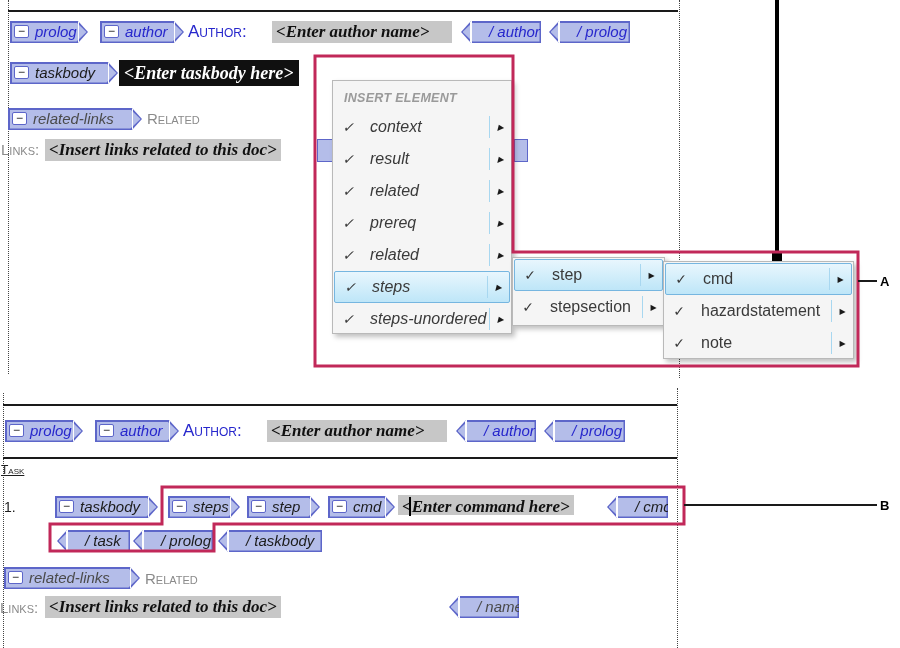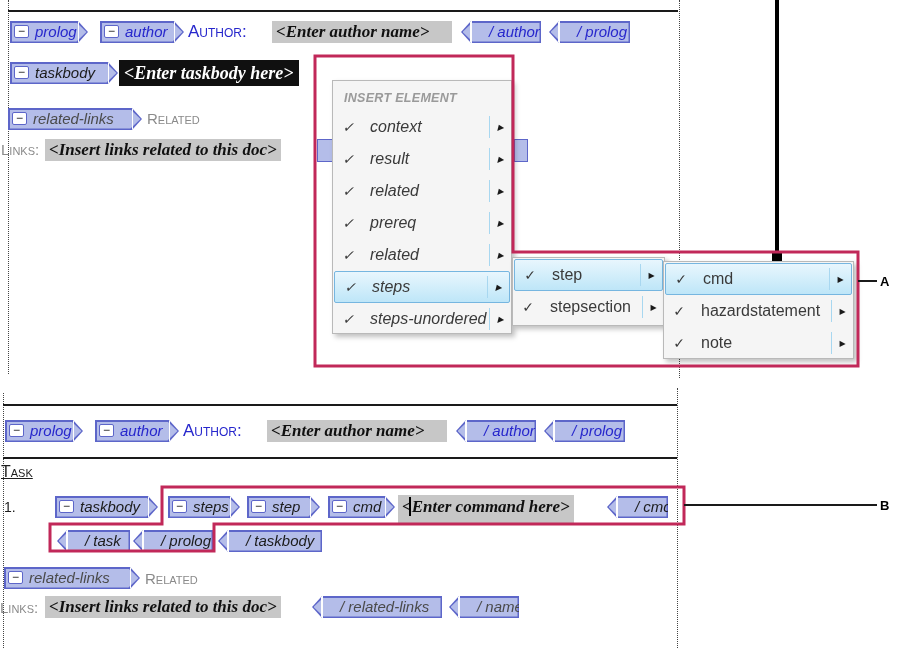--- a/index.html
+++ b/index.html
@@ -22,21 +22,21 @@
   .tag .tlabel{position:absolute;left:25px;top:0;height:22px;line-height:21px;
       font-style:italic;font-size:15px;color:#1c1c1c;white-space:nowrap;z-index:2;}
   .tag-close .tlabel{left:28px;}
   .tag.blue .tlabel{color:#2727cc;}
   .tag.gray .tlabel{color:#4a4a4a;}
   .stub{position:absolute;width:14px;height:21px;background:#b4bde9;border:1px solid #5d66c9;z-index:2;}
   
   .sc{position:absolute;font-variant:small-caps;white-space:nowrap;}
   .sc.blue{color:#2727cc;font-size:17px;}
   .sc.gry{color:#8a8a8a;font-size:15px;}
-  .sc.blk{color:#1d1d1d;font-size:16px;text-decoration:underline;}
+  .sc.blk{color:#1d1d1d;font-size:12px;text-decoration:underline;}
   .ph{position:absolute;background:#c7c7c7;color:#101010;height:22px;line-height:22px;
       font-family:"Liberation Serif",serif;font-weight:bold;font-style:italic;font-size:17px;
       padding:0 4px;white-space:nowrap;}
   .sel{position:absolute;background:#101010;color:#fff;height:26px;line-height:26px;
       font-family:"Liberation Serif",serif;font-weight:bold;font-style:italic;font-size:18px;
       padding:0 5px;white-space:nowrap;}
   .plainnum{position:absolute;font-size:14px;color:#1d1d1d;}
   .caret{position:absolute;left:11px;top:2px;width:2px;height:19px;background:#000;}
   
   .menu{position:absolute;background:#f5f5f5;border:1px solid #b9b9b9;
@@ -214,21 +214,21 @@
     <span class="tlabel">steps</span>
   </div>
   <div class="tag tag-open" style="left:247px;top:496px;width:73px;">
     <span class="minus">−</span>
     <span class="tlabel">step</span>
   </div>
   <div class="tag tag-open" style="left:328px;top:496px;width:67px;">
     <span class="minus">−</span>
     <span class="tlabel">cmd</span>
   </div>
-  <span class="ph" style="left:398px;top:495px;height:29px;line-height:24px;text-align:center;">&lt;Enter command here&gt;</span>
+  <span class="ph" style="left:398px;top:495px;height:20px;line-height:24px;text-align:center;">&lt;Enter command here&gt;</span>
   <div class="caret" style="left:409px;top:497px;"></div>
   <div class="tag tag-close" style="left:607px;top:496px;width:61px;">
     <span class="tlabel">/ cmd</span>
   </div>
 
   <div class="tag tag-close" style="left:57px;top:530px;width:73px;">
     <span class="tlabel">/ task</span>
   </div>
   <div class="tag tag-close" style="left:133px;top:530px;width:80px;">
     <span class="tlabel">/ prolog</span>
@@ -237,23 +237,20 @@
     <span class="tlabel">/ taskbody</span>
   </div>
 
   <div class="tag tag-open gray" style="left:4px;top:567px;width:136px;">
     <span class="minus">−</span>
     <span class="tlabel">related-links</span>
   </div>
   <span class="sc gry" style="left:145px;top:570px;">Related</span>
   <span class="sc gry" style="left:0px;top:599px;">Links:</span>
   <span class="ph" style="left:45px;top:596px;">&lt;Insert links related to this doc&gt;</span>
-  <div class="tag tag-close gray" style="left:312px;top:596px;width:130px;">
-    <span class="tlabel">/ related-links</span>
-  </div>
   <div class="tag tag-close gray" style="left:449px;top:596px;width:70px;">
     <span class="tlabel">/ name</span>
   </div>
 
   <svg id="overlay" width="900" height="648">
     <path d="M315,56 H513 V252 H858 V366 H315 Z" fill="none" stroke="#c12859" stroke-width="3"></path>
     <path d="M162,487 H684 V524 H214 V551 H50 V524 H162 Z" fill="none" stroke="#c12859" stroke-width="3"></path>
     <line x1="858" y1="281" x2="877" y2="281" stroke="#1a1a1a" stroke-width="2"></line>
     <line x1="684" y1="505" x2="877" y2="505" stroke="#1a1a1a" stroke-width="2"></line>
   </svg>

